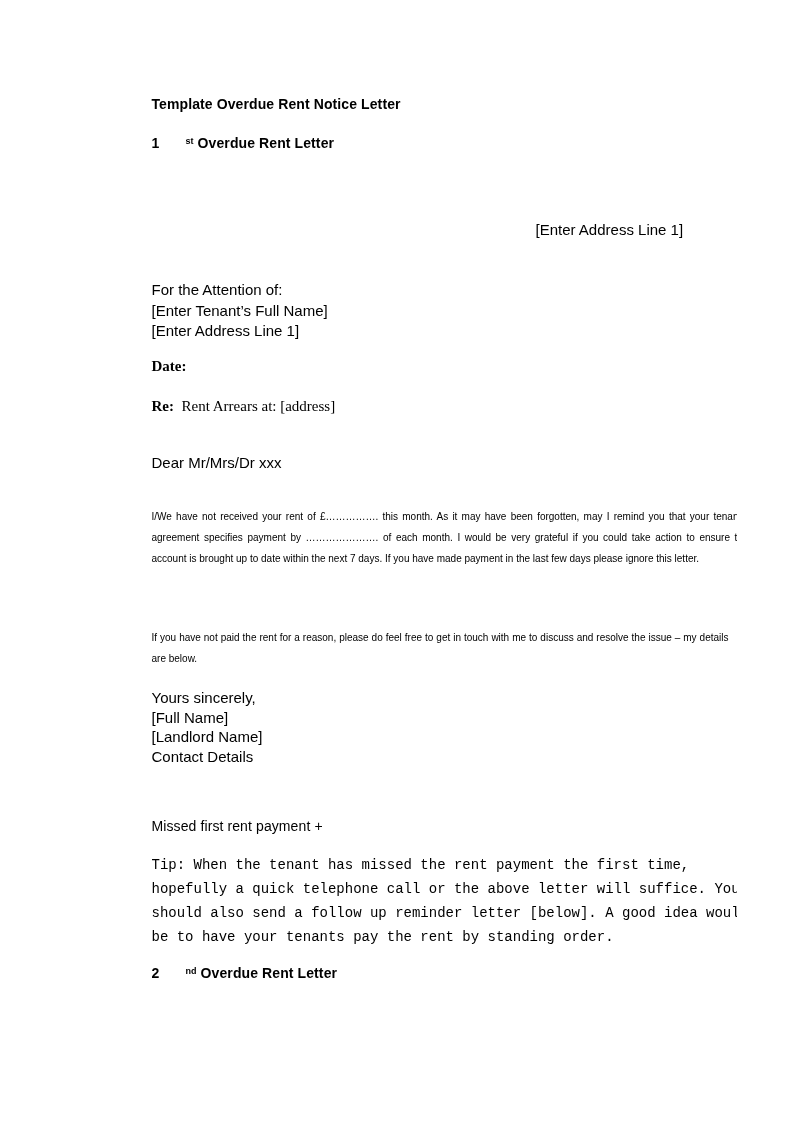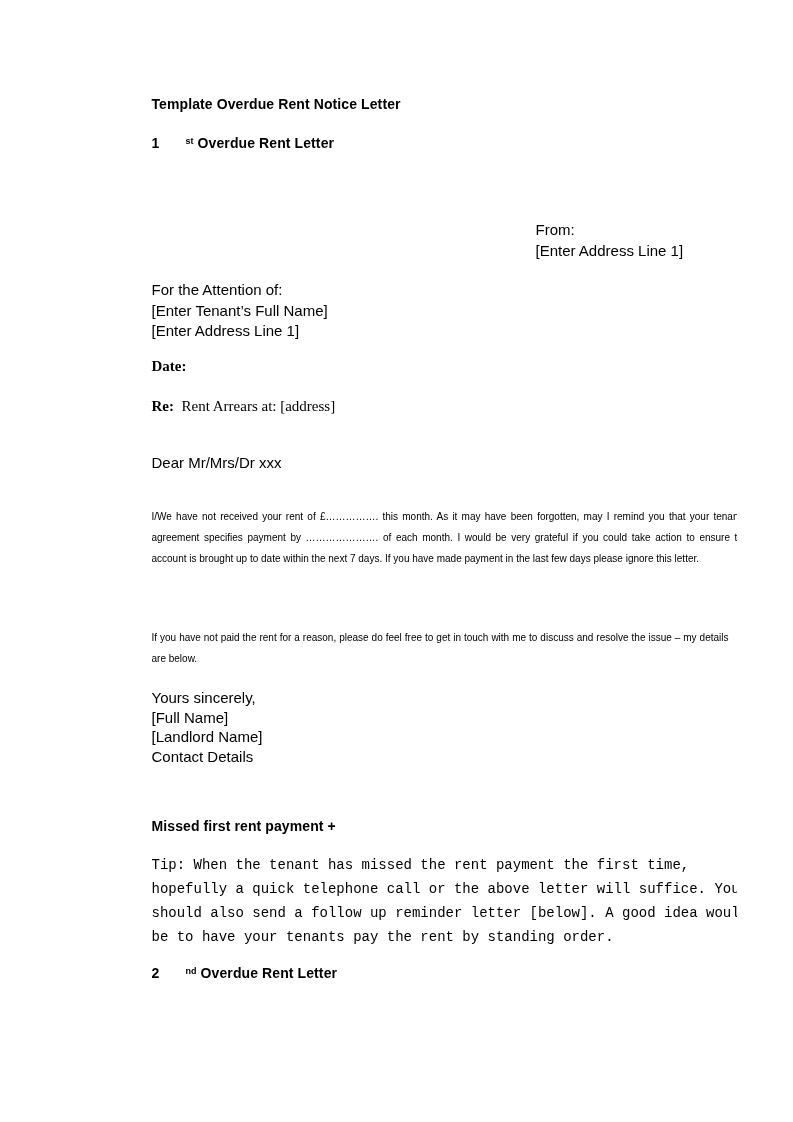--- a/index.html
+++ b/index.html
@@ -42,21 +42,21 @@
     margin: 0;
   }
   .sub-heading sup {
     font-size: 9px;
     vertical-align: 4px;
     font-weight: bold;
     padding-left: 26px;
   }
   .section-heading {
     font-size: 14px;
-    font-weight: bold;
+    font-weight: normal;
     letter-spacing: 0.1px;
     line-height: 17px;
     margin: 0;
   }
 
   
   .from-block {
     position: absolute;
     left: 384px;
     top: 0;
@@ -107,21 +107,20 @@
 <div class="page">
   <div class="doc">
 
     <div class="at doc-title" style="top:0;">Template Overdue Rent Notice Letter</div>
 
     <div class="at sub-heading" style="top:37px;">
       <span>1</span><sup>st</sup><span> Overdue Rent Letter</span>
     </div>
 
     <div class="from-block" style="top:124px;">
-      <div>From:</div>
       <div>[Enter Address Line 1]</div>
     </div>
 
     <div class="at to-block" style="top:184px;">
       <div>For the Attention of:</div>
       <div>[Enter Tenant’s Full Name]</div>
       <div>[Enter Address Line 1]</div>
     </div>
 
     <div class="at meta-line" style="top:260px;">

